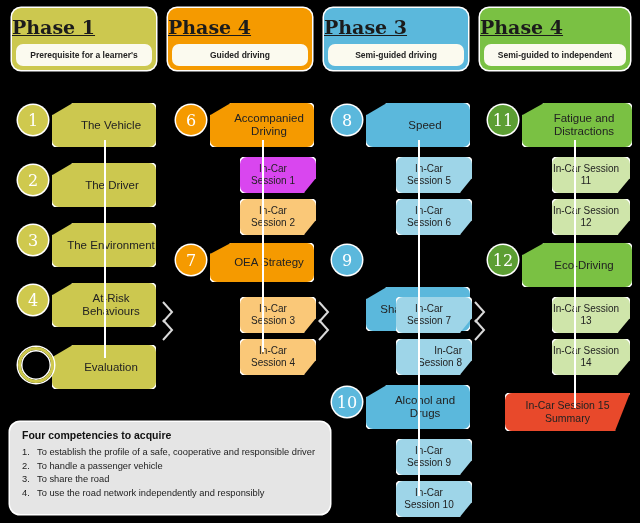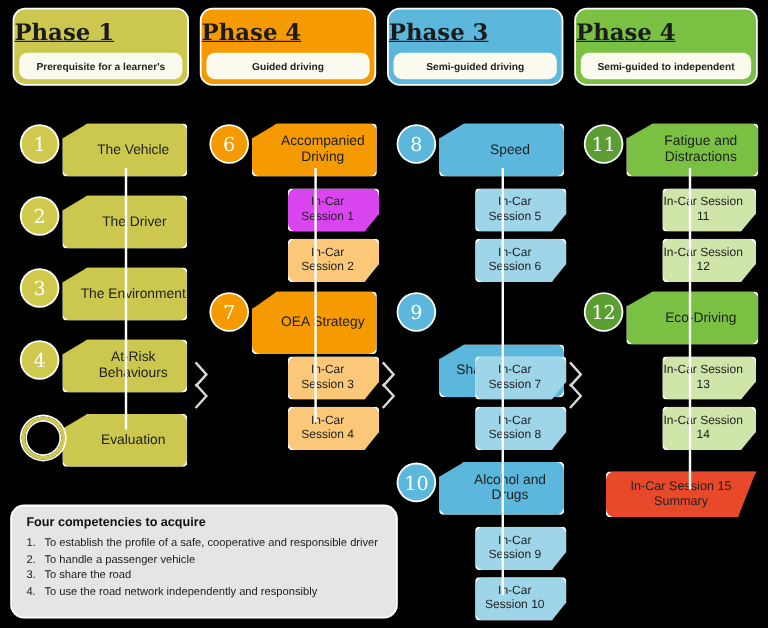--- a/index.html
+++ b/index.html
@@ -138,32 +138,32 @@
     <div class="node module" style="left: 52px; top: 223px; width: 104px; height: 44px; background: rgb(204, 200, 79);">The Environment</div>
     <div class="circle" style="background: rgb(207, 201, 78); left: 18px; top: 225px;">3</div>
     <div class="node module" style="left: 52px; top: 283px; width: 104px; height: 44px; background: rgb(204, 200, 79);">At-Risk Behaviours</div>
     <div class="circle" style="background: rgb(207, 201, 78); left: 18px; top: 285px;">4</div>
     <div class="node module" style="left: 52px; top: 345px; width: 104px; height: 44px; background: rgb(204, 200, 79);">Evaluation</div>
     <div class="circle hollow" style="left: 18px; top: 347px;"></div>
     <div class="node module" style="left: 210px; top: 103px; width: 104px; height: 44px; background: rgb(245, 154, 0);">Accompanied Driving</div>
     <div class="circle" style="background: rgb(245, 154, 0); left: 176px; top: 105px;">6</div>
     <div class="node session" style="left: 240px; top: 157px; width: 76px; height: 36px; background: #d946ef;">In-Car Session 1</div>
     <div class="node session" style="left: 240px; top: 199px; width: 76px; height: 36px; background: rgb(250, 200, 120);">In-Car Session 2</div>
-    <div class="node module" style="left: 210px; top: 243px; width: 104px; height: 52px; background: rgb(245, 154, 0);">OEA Strategy</div>
+    <div class="node module" style="left: 210px; top: 243px; width: 104px; height: 39px; background: rgb(245, 154, 0);">OEA Strategy</div>
     <div class="circle" style="background: rgb(245, 154, 0); left: 176px; top: 245px;">7</div>
     <div class="node session" style="left: 240px; top: 297px; width: 76px; height: 36px; background: rgb(250, 200, 120);">In-Car Session 3</div>
     <div class="node session" style="left: 240px; top: 339px; width: 76px; height: 36px; background: rgb(250, 200, 120);">In-Car Session 4</div>
     <div class="node module" style="left: 366px; top: 103px; width: 104px; height: 44px; background: rgb(91, 184, 220);">Speed</div>
     <div class="circle" style="background: rgb(91, 184, 220); left: 332px; top: 105px;">8</div>
     <div class="node session" style="left: 396px; top: 157px; width: 76px; height: 36px; background: rgb(158, 213, 232);">In-Car Session 5</div>
     <div class="node session" style="left: 396px; top: 199px; width: 76px; height: 36px; background: rgb(158, 213, 232);">In-Car Session 6</div>
     <div class="node module" style="left: 366px; top: 243px; width: 104px; height: 44px; background: rgb(91, 184, 220); margin-top: 44px;">Sharing the Road</div>
     <div class="circle" style="background: rgb(91, 184, 220); left: 332px; top: 245px;">9</div>
     <div class="node session" style="left: 396px; top: 297px; width: 76px; height: 36px; background: rgb(158, 213, 232);">In-Car Session 7</div>
-    <div class="node session" style="left: 396px; top: 339px; width: 76px; height: 36px; background: rgb(158, 213, 232);">In-Car Session 8</div>
+    <div class="node session" style="left: 396px; top: 339px; width: 76px; height: 36px; background: rgb(158, 213, 232); text-align: right;">In-Car Session 8</div>
     <div class="node module" style="left: 366px; top: 385px; width: 104px; height: 44px; background: rgb(91, 184, 220);">Alcohol and Drugs</div>
     <div class="circle" style="background: rgb(91, 184, 220); left: 332px; top: 387px;">10</div>
     <div class="node session" style="left: 396px; top: 439px; width: 76px; height: 36px; background: rgb(158, 213, 232);">In-Car Session 9</div>
     <div class="node session" style="left: 396px; top: 481px; width: 76px; height: 36px; background: rgb(158, 213, 232);">In-Car Session 10</div>
     <div class="node module" style="left: 522px; top: 103px; width: 110px; height: 44px; background: rgb(122, 193, 67);">Fatigue and Distractions</div>
     <div class="circle" style="background: rgb(92, 158, 51); left: 488px; top: 105px;">11</div>
     <div class="node session" style="left: 552px; top: 157px; width: 78px; height: 36px; background: rgb(207, 229, 170);">In-Car Session 11</div>
     <div class="node session" style="left: 552px; top: 199px; width: 78px; height: 36px; background: rgb(207, 229, 170);">In-Car Session 12</div>
     <div class="node module" style="left: 522px; top: 243px; width: 110px; height: 44px; background: rgb(122, 193, 67);">Eco-Driving</div>
     <div class="circle" style="background: rgb(92, 158, 51); left: 488px; top: 245px;">12</div>

